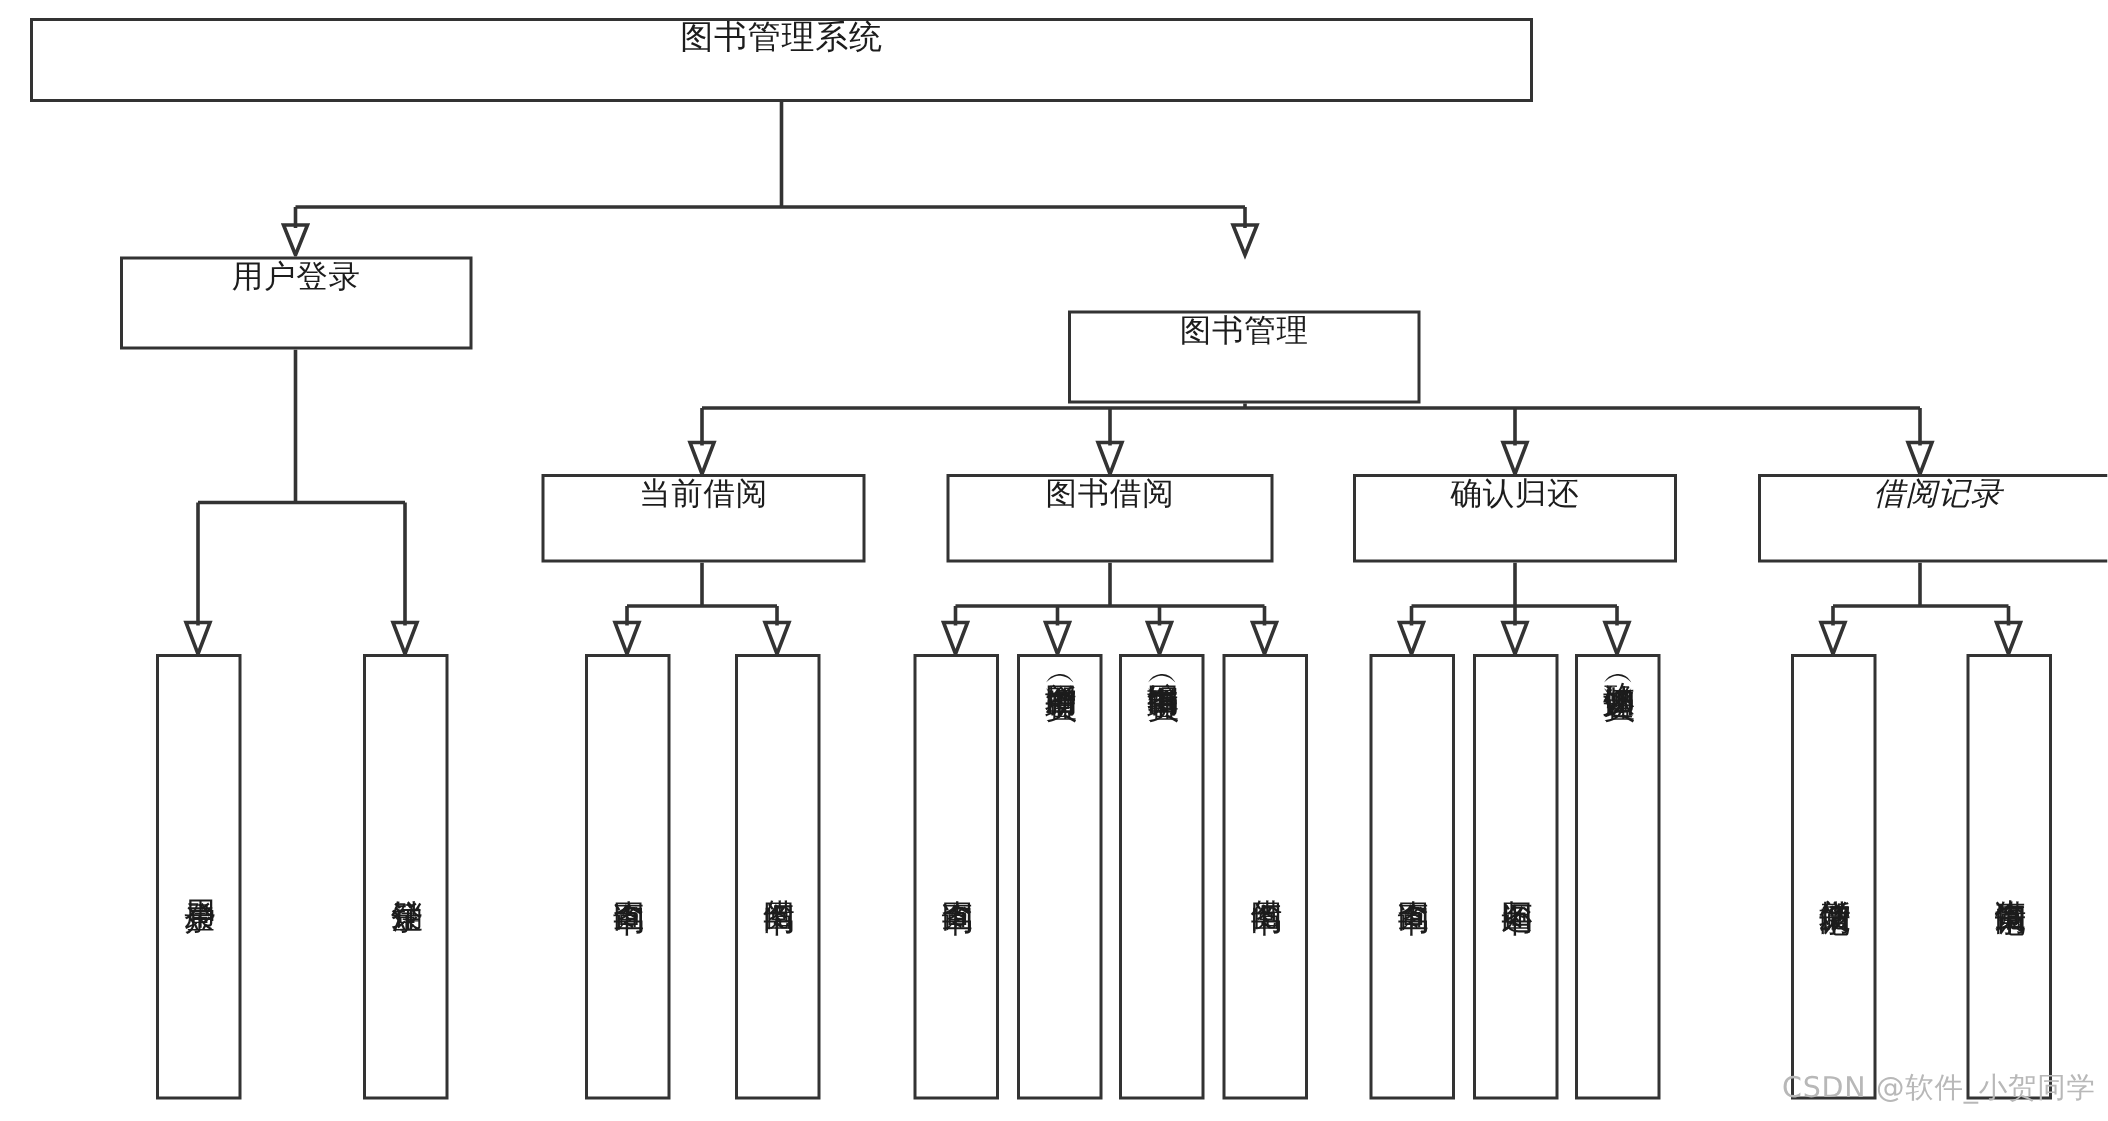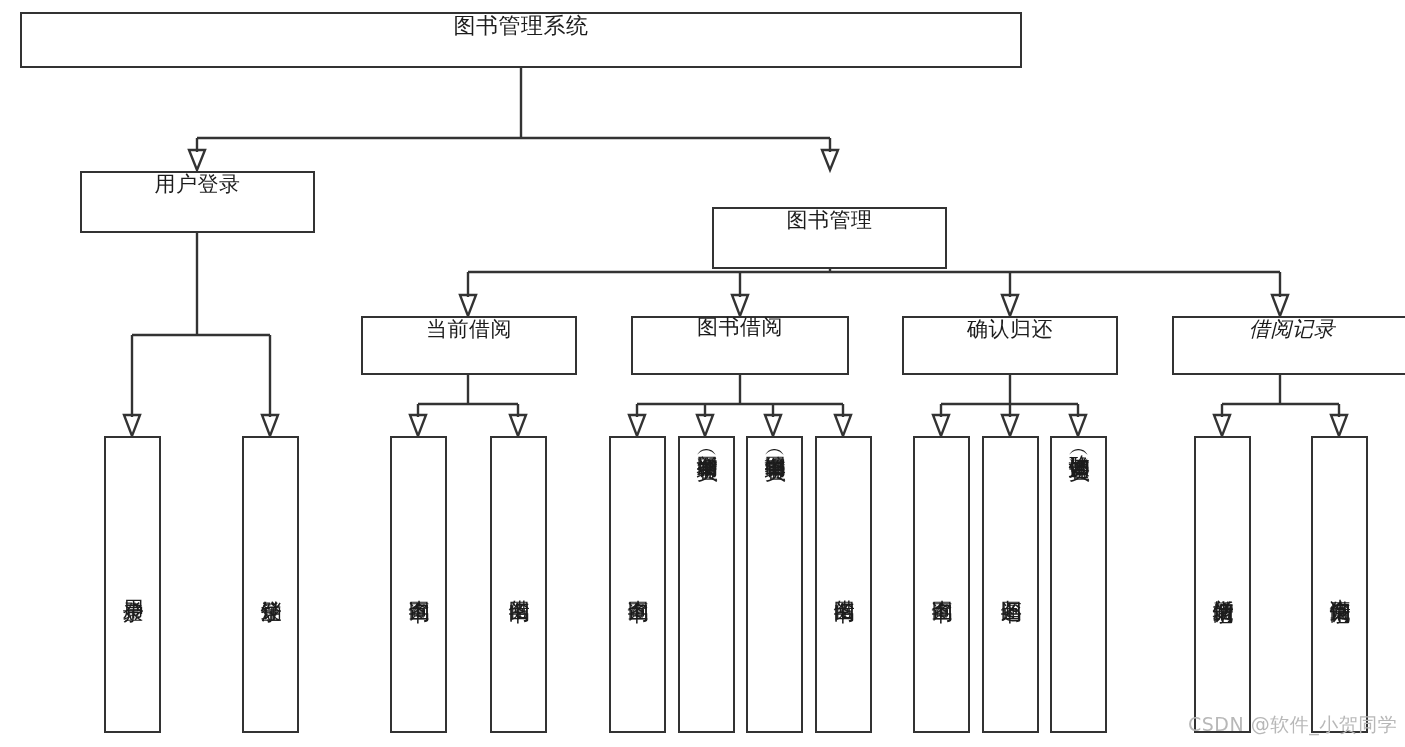--- a/index.html
+++ b/index.html
@@ -152,21 +152,21 @@
   <div class="node horiz" style="left:80px; top:171px; width:235px; height:62px;">
     <span class="label">用户登录</span>
   </div>
   <div class="node horiz" style="left:712px; top:171px; width:235px; height:62px;margin-top:36px;">
     <span class="label">图书管理</span>
   </div>
 
   <div class="node horiz" style="left:361px; top:316px; width:216px; height:59px;">
     <span class="label">当前借阅</span>
   </div>
-  <div class="node horiz" style="left:631px; top:316px; width:218px; height:59px;font-family:Liberation Mono, monospace;">
+  <div class="node horiz" style="left:631px; top:316px; width:218px; height:59px;">
     <span class="label">图书借阅</span>
   </div>
   <div class="node horiz" style="left:902px; top:316px; width:216px; height:59px;">
     <span class="label">确认归还</span>
   </div>
   <div class="node horiz" style="left:1172px; top:316px; width:240px; height:59px;font-style:italic;">
     <span class="label">借阅记录</span>
   </div>
 
   <div class="node vert mid" style="left:104px; top:436px; width:57px; height:297px;">

